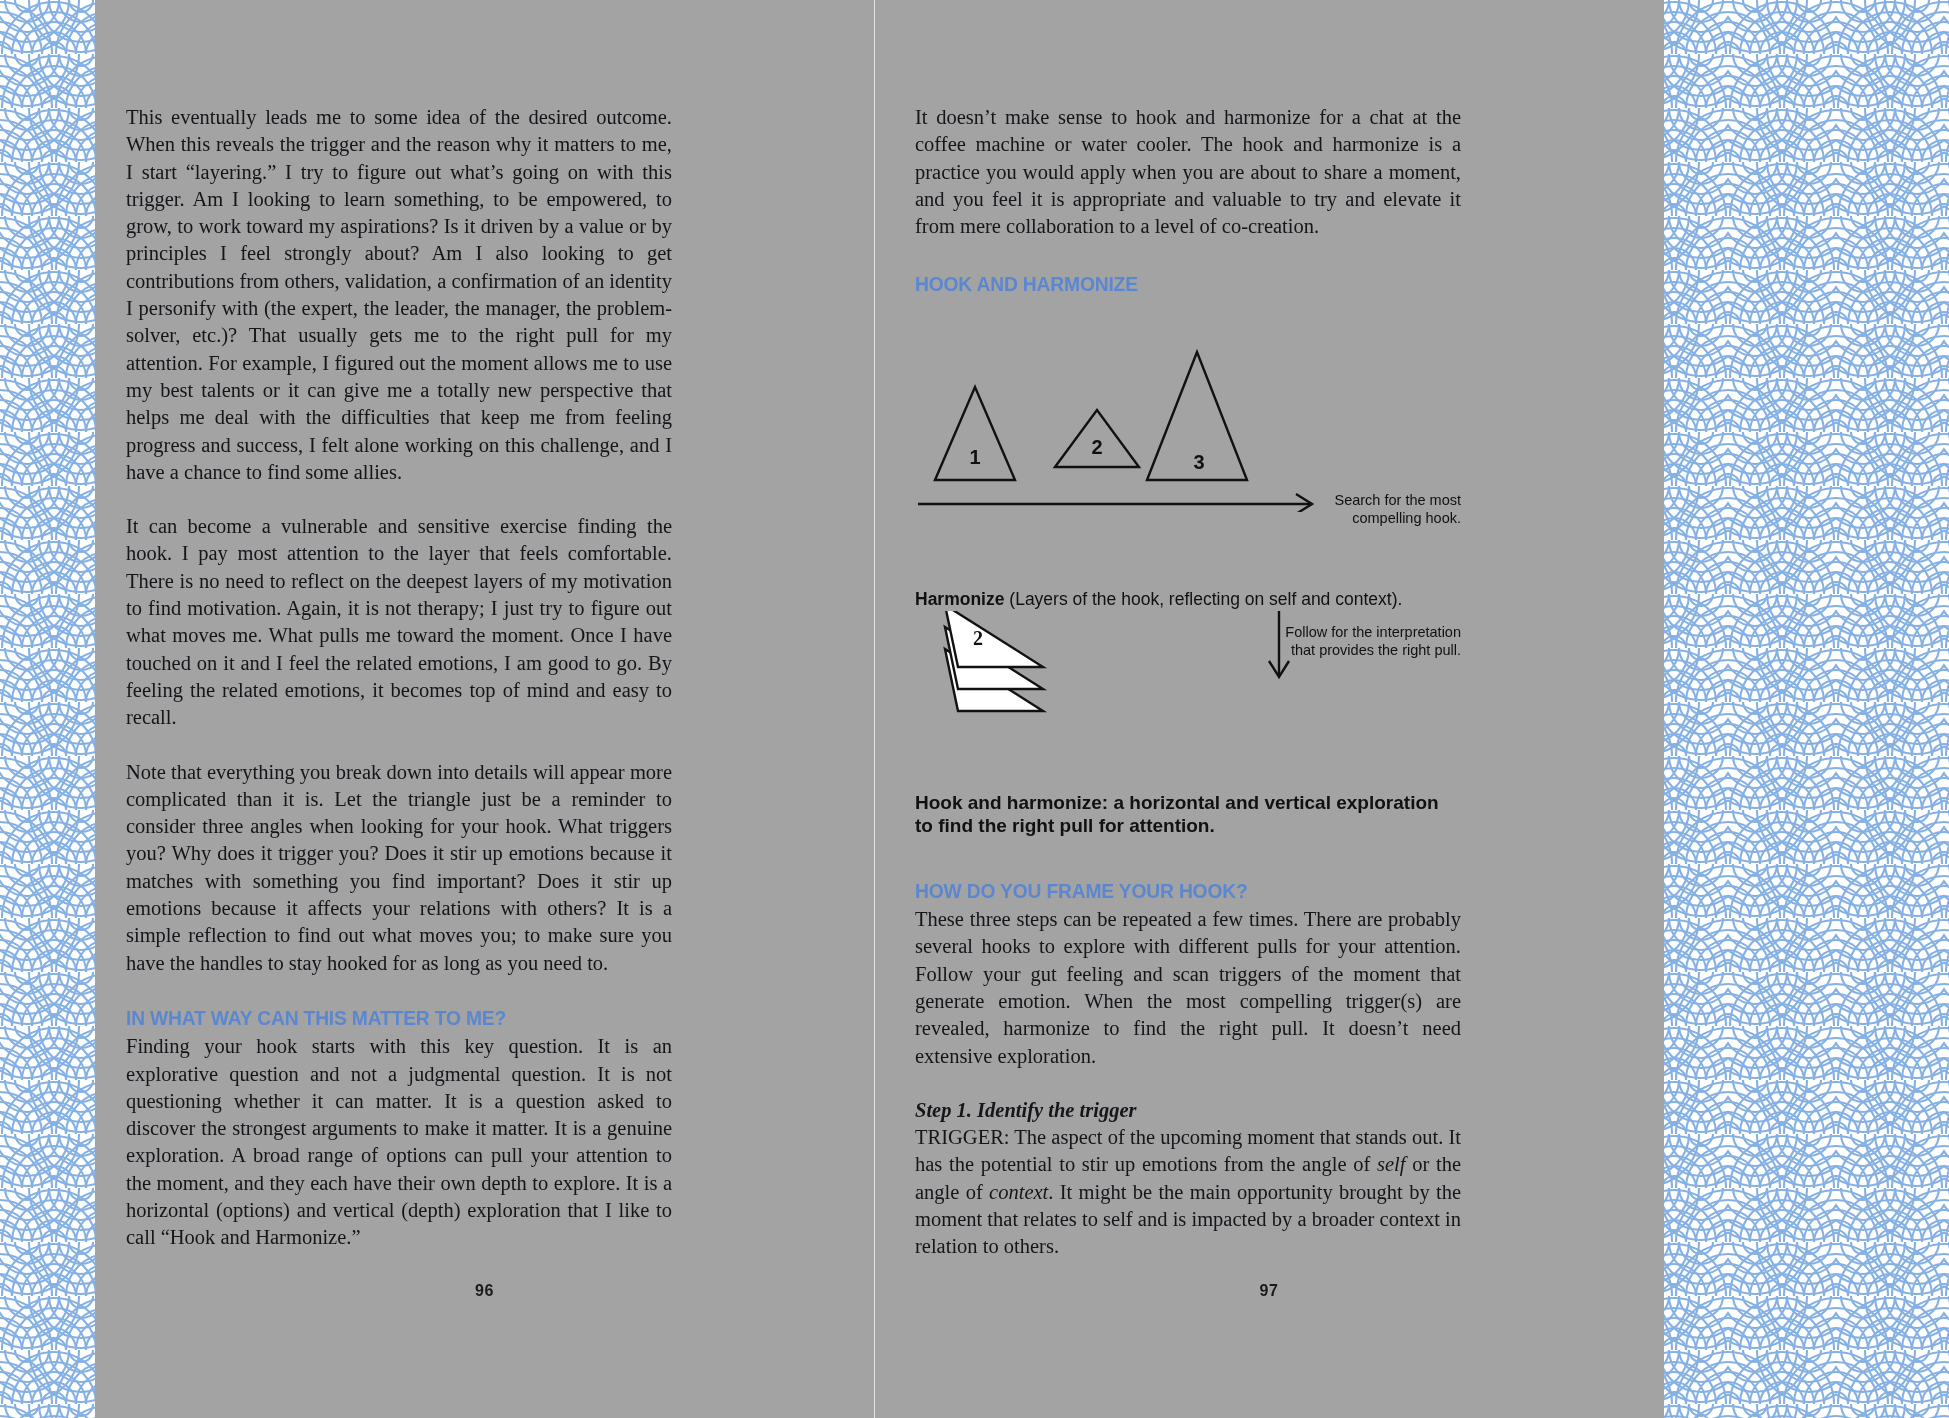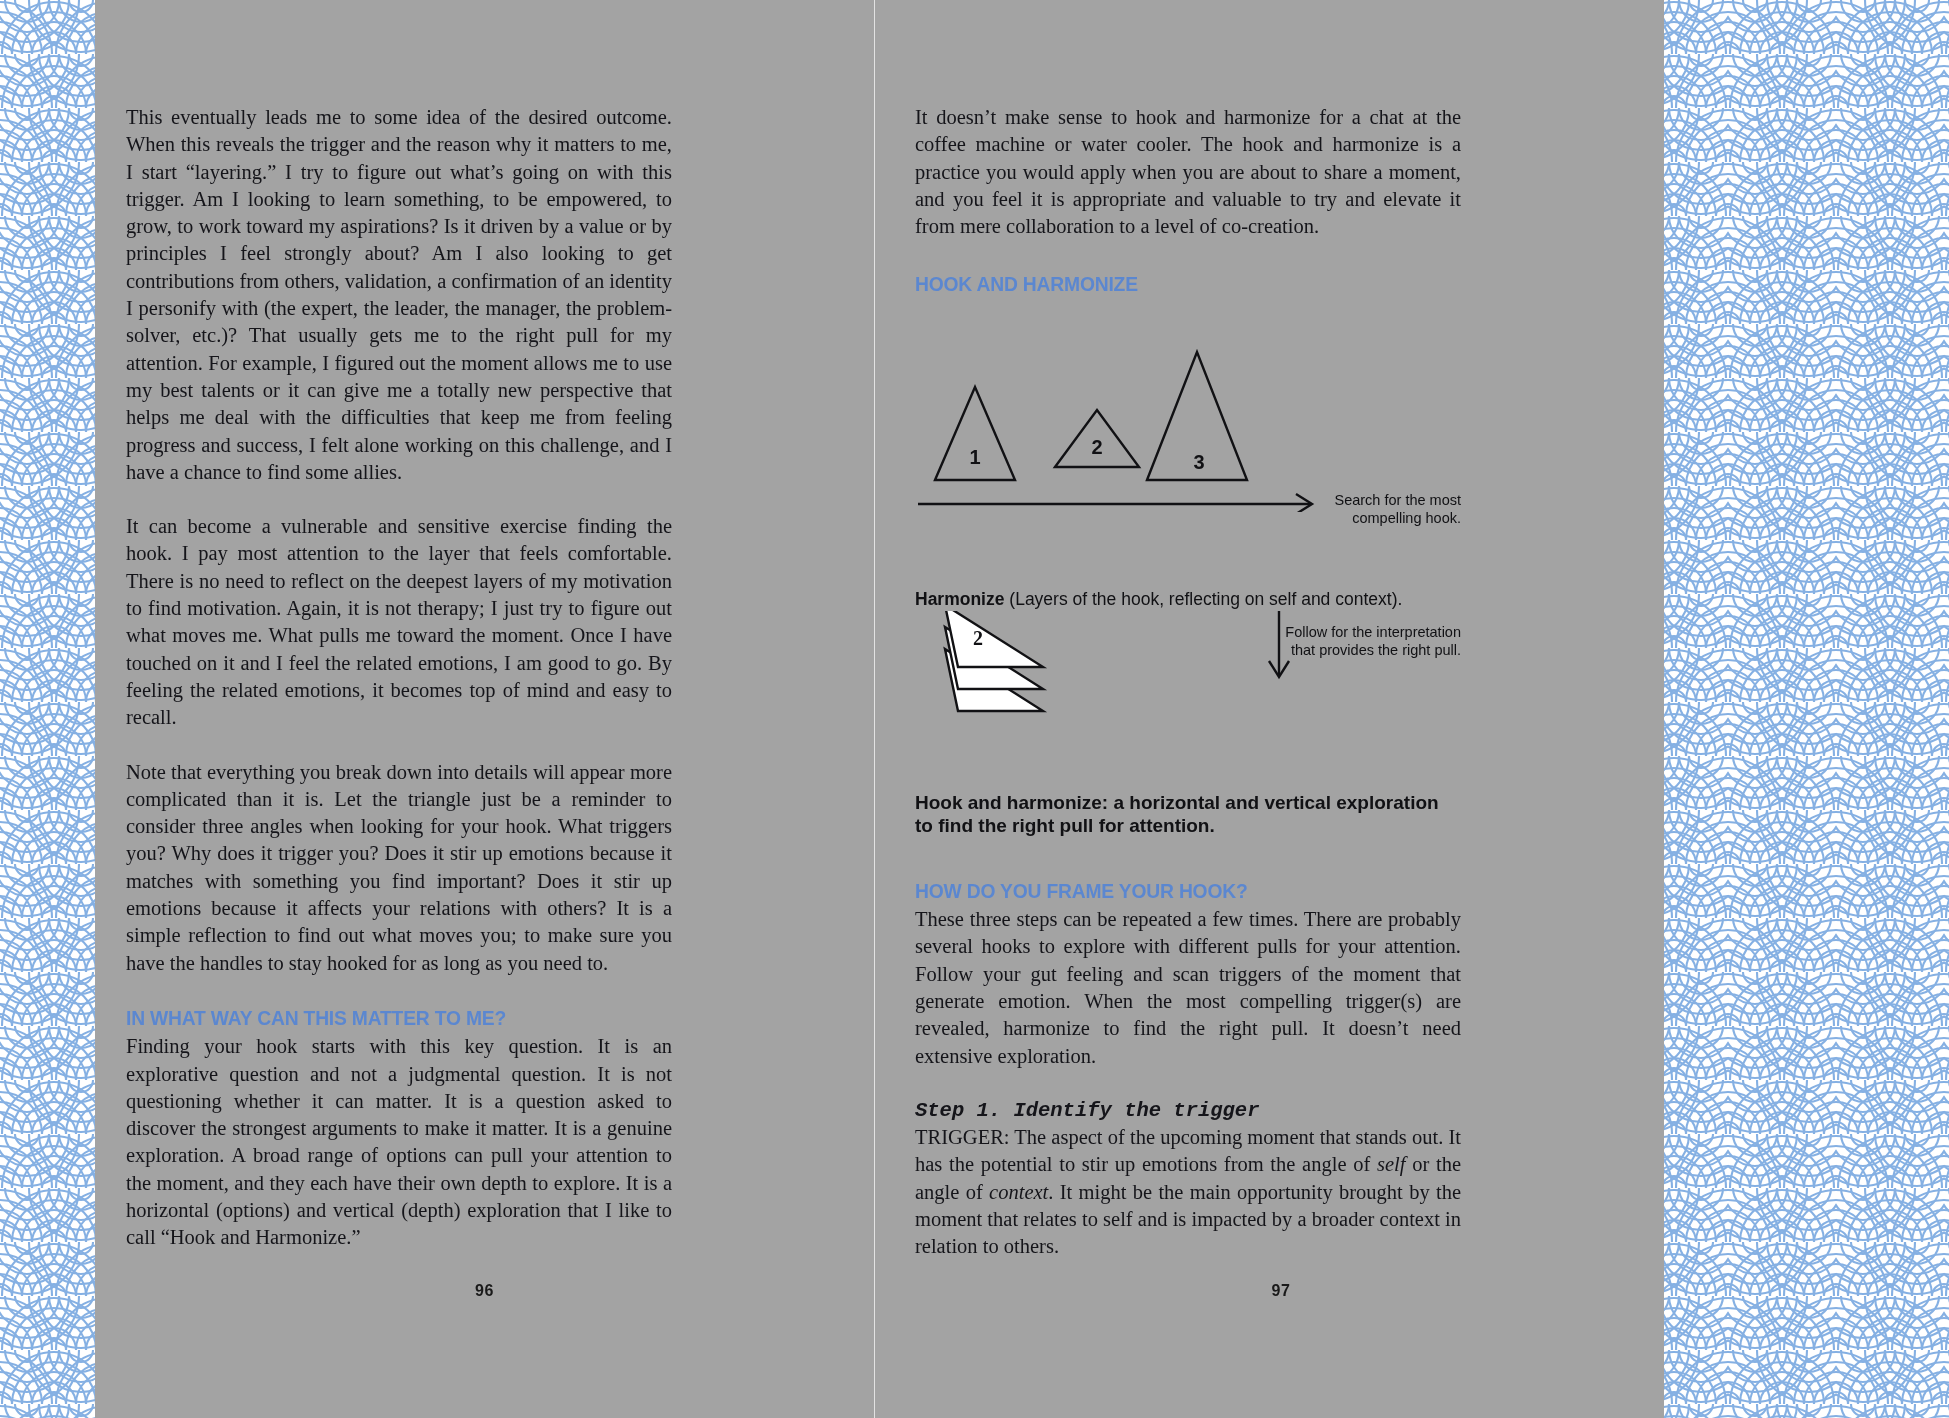--- a/index.html
+++ b/index.html
@@ -66,21 +66,21 @@
 
   .folio{
     position:absolute;
     font-family:"Liberation Sans", sans-serif;
     font-weight:bold;
     font-size:16px;
     color:#1a1a1a;
     letter-spacing:0.5px;
   }
   #folio-left{ left:0; width:779px; text-align:center; top:1282px; }
-  #folio-right{ left:12px; width:790px; text-align:center; top:1282px; }
+  #folio-right{ left:0; width:790px; text-align:center; top:1282px; }
 
   
   .diagram{ position:relative; width:546px; }
   .dg-label{
     font-family:"Liberation Sans", sans-serif;
     font-size:17.5px;
     color:#111114;
     line-height:23px;
     margin:0;
   }
@@ -231,20 +231,20 @@
       <p class="dg-bold" style="margin-top:40px;">
         <span>Hook and harmonize: a horizontal and vertical exploration</span><br>
         <span>to find the right pull for attention.</span>
       </p>
     </div>
 
     <h2 class="blue-head" style="margin-top:40px;">HOW DO YOU FRAME YOUR HOOK?</h2>
 
     <p class="para">These three steps can be repeated a few times. There are probably several hooks to explore with different pulls for your attention. Follow your gut feeling and scan triggers of the moment that generate emotion. When the most compelling trigger(s) are revealed, harmonize to find the right pull. It doesn’t need extensive exploration.</p>
 
-    <p class="step-head" style="margin-top:27px;font-family:Liberation Mono, monospace;">Step 1. Identify the trigger</p>
+    <p class="step-head" style="margin-top:27px;">Step 1. Identify the trigger</p>
 
     <p class="para">
       <span class="smallcaps">TRIGGER</span><span>: The aspect of the upcoming moment that stands out. It has the potential to stir up emotions from the angle of </span><span class="ital">self</span><span> or the angle of </span><span class="ital">context</span><span>. It might be the main opportunity brought by the moment that relates to self and is impacted by a broader context in relation to others.</span>
     </p>
 
   </div>
 </div>
 
 </body></html>

